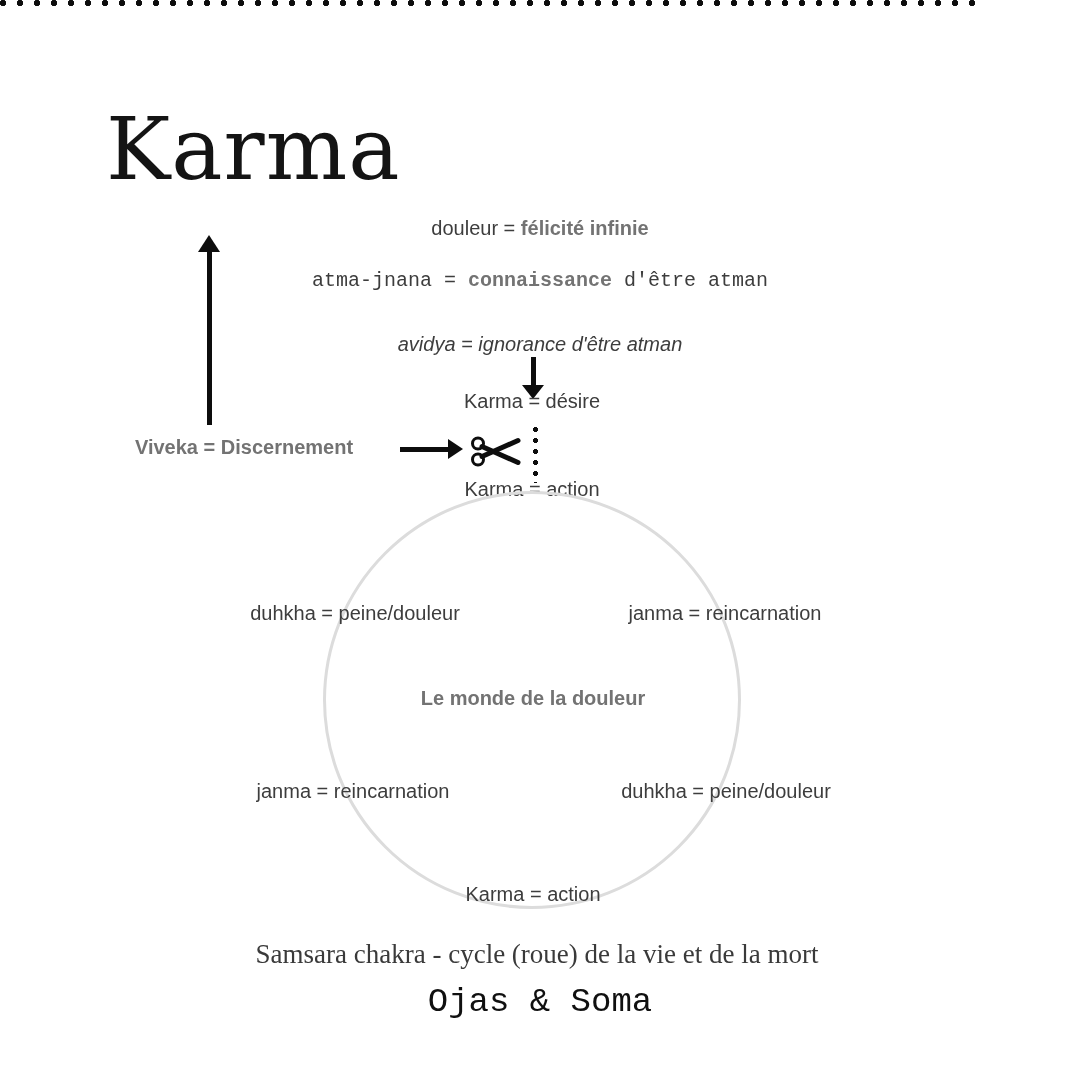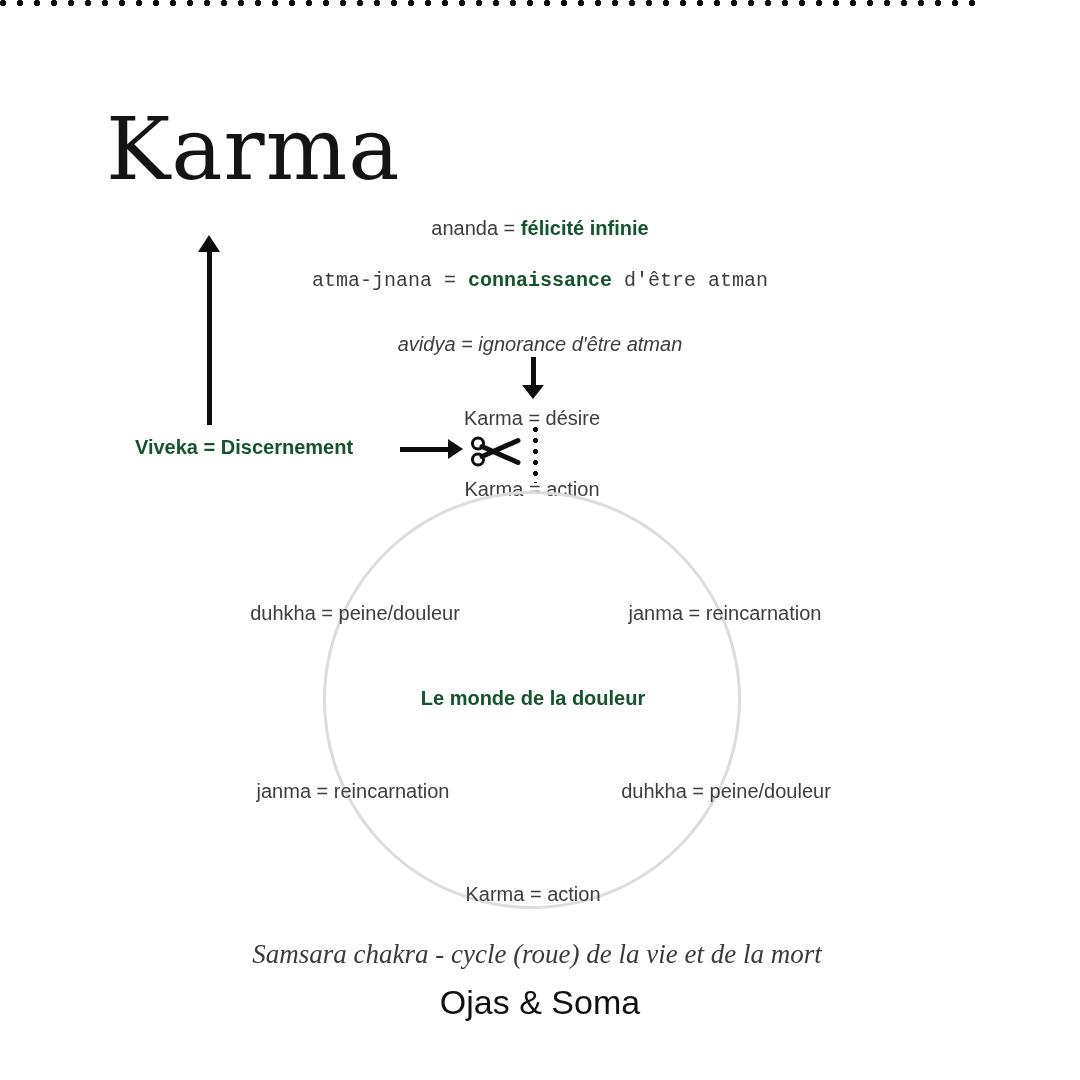--- a/index.html
+++ b/index.html
@@ -6,21 +6,21 @@
   #canvas{
     position:relative;
     width:981px;height:1080px;
     background:#ffffff;
     font-family:"Liberation Sans",sans-serif;
     overflow:hidden;
   }
   .abs{position:absolute;}
   .ctr{transform:translateX(-50%);white-space:nowrap;}
   .body-text{font-size:20px;line-height:1;color:#3d3d3d;}
-  .bold-dark{font-weight:bold;color:#14532d;}
+  .bold-dark{font-weight:bold;color:#737373;}
   .title{
     font-family:"DejaVu Serif",serif;
     font-size:86px;line-height:1;color:#141414;letter-spacing:1px;
   }
   
   .hdots{
     left:0;top:313;width:1080px;height:6px;
     background-image:radial-gradient(circle 3px at 3px 3px,#0d0d0d 97%,transparent 100%);
     background-size:17px 6px;background-repeat:repeat-x;
   }
@@ -49,51 +49,51 @@
     border-top:10px solid transparent;border-bottom:10px solid transparent;
     border-left:15px solid #0d0d0d;
   }
   
   .samsara-circle{
     left:323px;top:491px;width:418px;height:418px;
     border:3px solid #dcdcdc;border-radius:50%;
     box-sizing:border-box;
   }
   .caption{
-    font-family:"Liberation Serif",serif;font-style:italic;
+    font-family:"Liberation Serif",serif;
     font-size:27px;line-height:1;color:#3a3a3a;
   }
   .brand{
-    font-family:Liberation Sans, sans-serif;
+    font-family:Liberation Mono, monospace;
     font-size:34px;line-height:1;color:#101010;
   }
   .scissors{left:470px;top:435px;}
 </style>
 </head>
 <body>
 
 <div id="canvas">
 
   <div class="abs title" style="left:106px;top:106px;">Karma</div>
 
-  <div class="abs ctr body-text" style="left:540px;top:218px;"><span>ananda = </span><span class="bold-dark">félicité infinie</span></div>
+  <div class="abs ctr body-text" style="left:540px;top:218px;"><span>douleur = </span><span class="bold-dark">félicité infinie</span></div>
 
   <div class="abs ctr body-text" style="left:540px;top:271px;font-family:Liberation Mono, monospace;"><span>atma-jnana = </span><span class="bold-dark">connaissance</span><span> d'être atman</span></div>
 
   <div class="abs hdots"></div>
 
   <div class="abs up-arrow-head"></div>
   <div class="abs up-arrow-shaft"></div>
 
   <div class="abs ctr body-text" style="left:540px;top:334px;font-style:italic;">avidya = ignorance d'être atman</div>
 
   <div class="abs down-arrow-shaft"></div>
   <div class="abs down-arrow-head"></div>
 
-  <div class="abs ctr body-text" style="left:532px;top:408px;">Karma = désire</div>
+  <div class="abs ctr body-text" style="left:532px;top:391px;">Karma = désire</div>
 
   <div class="abs ctr body-text bold-dark" style="left:244px;top:437px;">Viveka = Discernement</div>
   <div class="abs right-arrow-shaft"></div>
   <div class="abs right-arrow-head"></div>
 
   <div class="abs scissors">
     <svg width="52" height="33" viewBox="0 0 52 33">
       <circle cx="8" cy="8.5" r="5.5" fill="none" stroke="#0d0d0d" stroke-width="3"></circle>
       <circle cx="8" cy="24.5" r="5.5" fill="none" stroke="#0d0d0d" stroke-width="3"></circle>
       <line x1="12" y1="11.5" x2="48" y2="27.5" stroke="#0d0d0d" stroke-width="5" stroke-linecap="round"></line>

